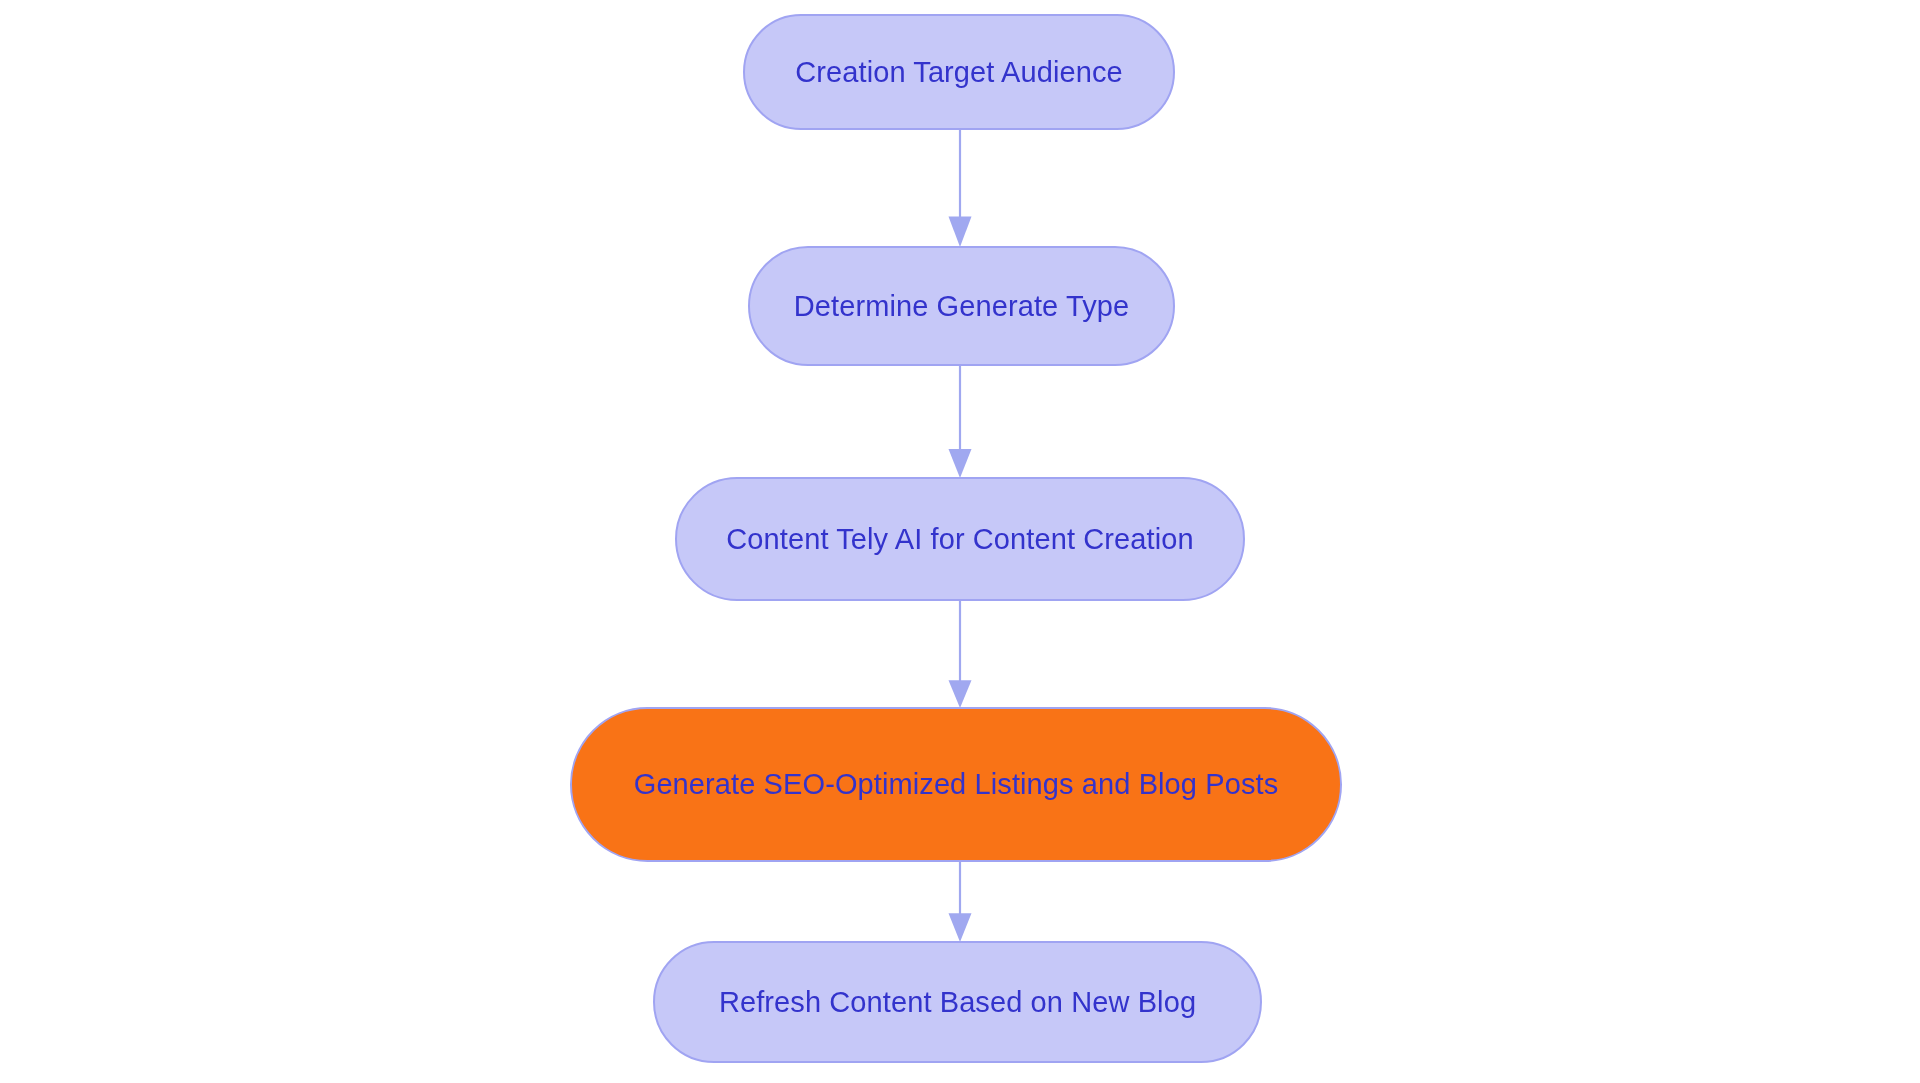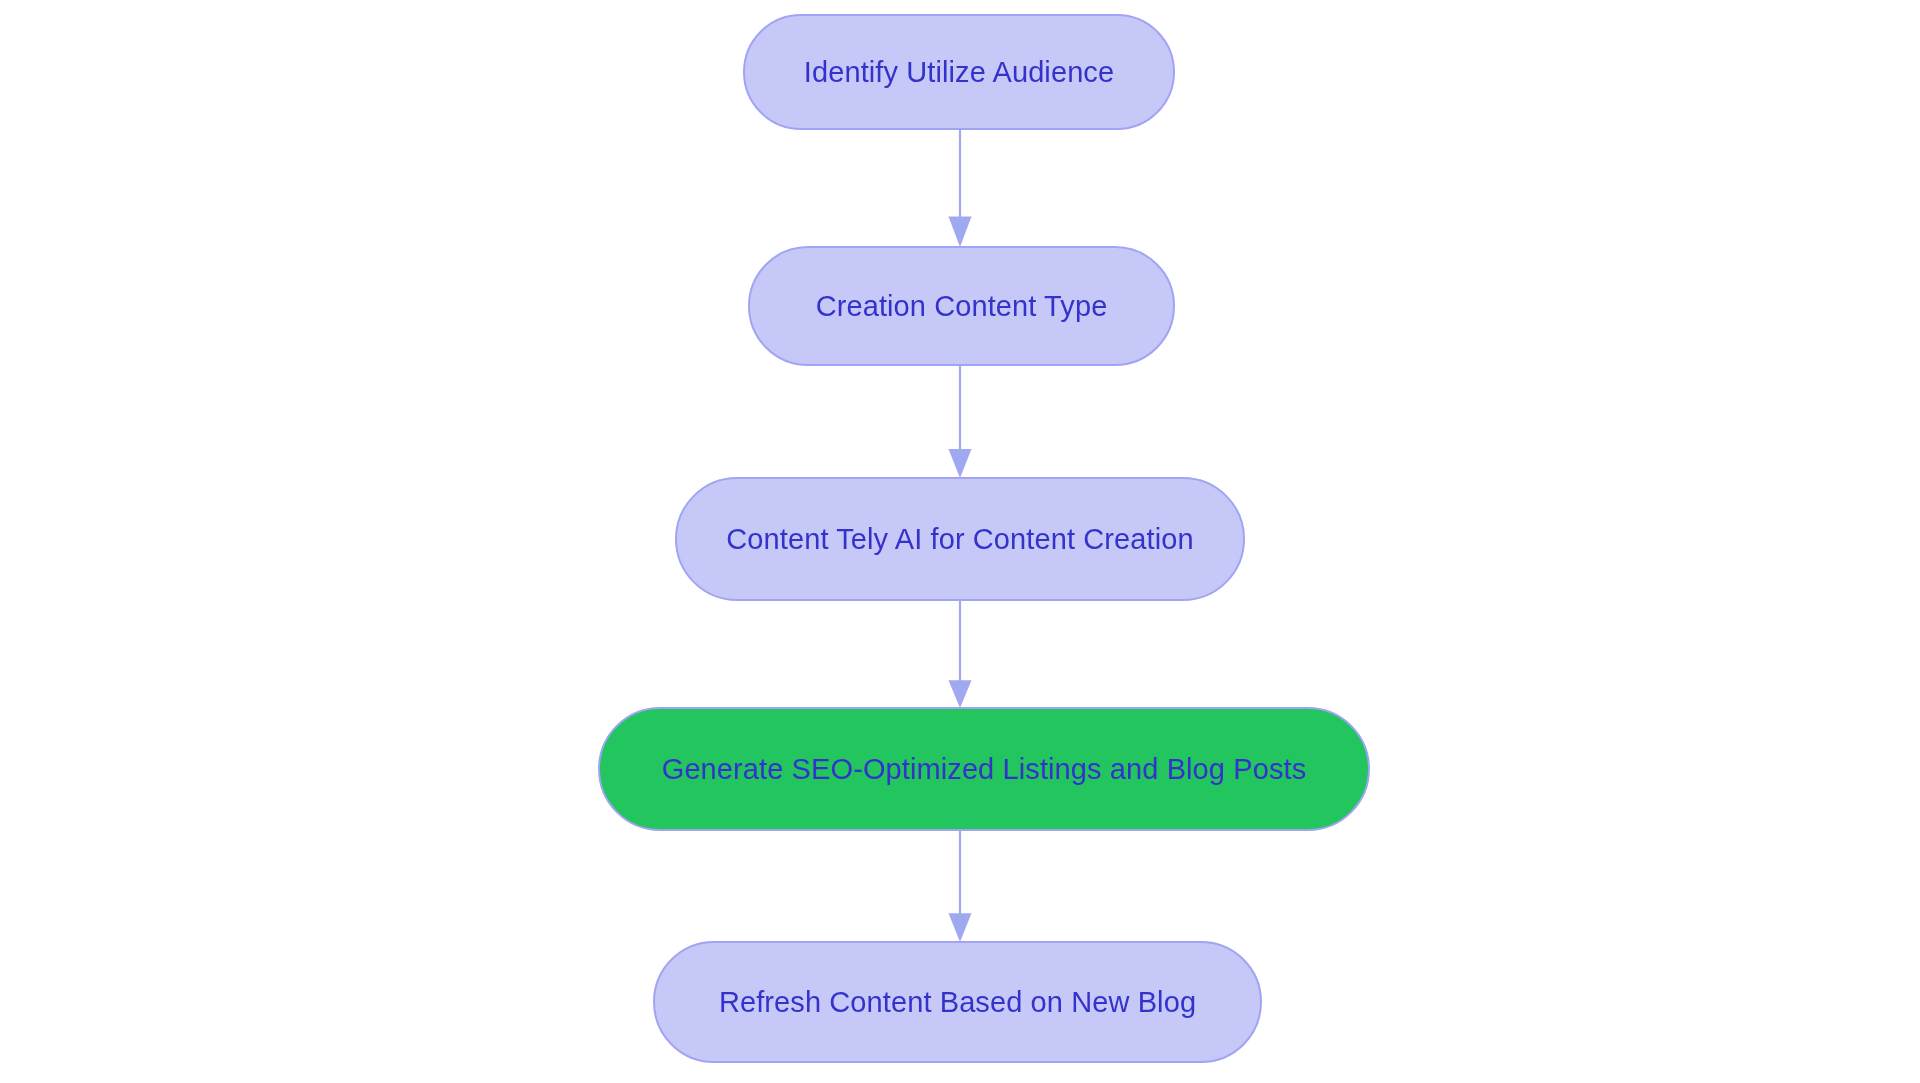--- a/index.html
+++ b/index.html
@@ -87,32 +87,32 @@
     </div>
 
     <div class="connector" style="left: 947px; top: 831px; height: 111px;">
       <svg viewBox="0 0 26 100" preserveAspectRatio="none" aria-hidden="true">
         <line x1="13" y1="0" x2="13" y2="76" stroke="#a0a8f0" stroke-width="2.2" vector-effect="non-scaling-stroke"></line>
         <polygon points="13,100 1.5,74 24.5,74" fill="#a0a8f0"></polygon>
       </svg>
     </div>
 
     <div class="node" style="left: 743px; top: 14px; width: 432px; height: 116px; background: rgb(198, 200, 248); border-color: rgb(160, 164, 242); color: rgb(51, 51, 204);">
-      <span class="node-label">Identify Utilize Audience</span>
+      <span class="node-label">Creation Target Audience</span>
     </div>
 
     <div class="node" style="left: 748px; top: 246px; width: 427px; height: 120px; background: rgb(198, 200, 248); border-color: rgb(160, 164, 242); color: rgb(51, 51, 204);">
-      <span class="node-label">Creation Content Type</span>
+      <span class="node-label">Determine Generate Type</span>
     </div>
 
     <div class="node" style="left: 675px; top: 477px; width: 570px; height: 124px; background: rgb(198, 200, 248); border-color: rgb(160, 164, 242); color: rgb(51, 51, 204);">
       <span class="node-label">Content Tely AI for Content Creation</span>
     </div>
 
-    <div class="node" style="left: 598px; top: 707px; width: 772px; height: 124px; background: #22c55e; border-color: rgb(160, 164, 242); color: rgb(51, 51, 204);">
+    <div class="node" style="left: 570px; top: 707px; width: 772px; height: 155px; background: #f97316; border-color: rgb(160, 164, 242); color: rgb(51, 51, 204);">
       <span class="node-label">Generate SEO-Optimized Listings and Blog Posts</span>
     </div>
 
     <div class="node" style="left: 653px; top: 941px; width: 609px; height: 122px; background: rgb(198, 200, 248); border-color: rgb(160, 164, 242); color: rgb(51, 51, 204);">
       <span class="node-label">Refresh Content Based on New Blog</span>
     </div>
 
   </div>
 </div>
 

